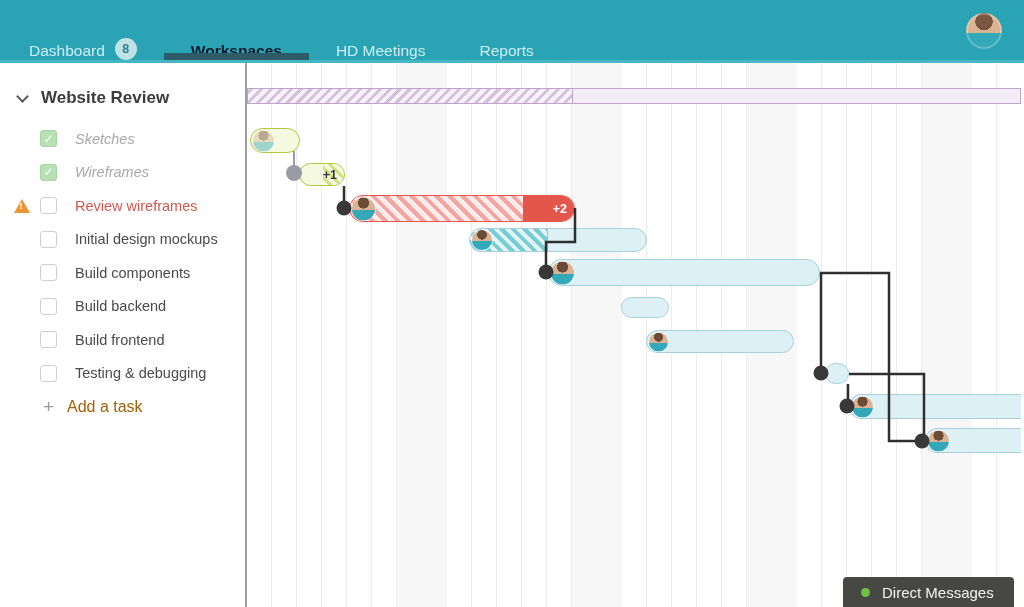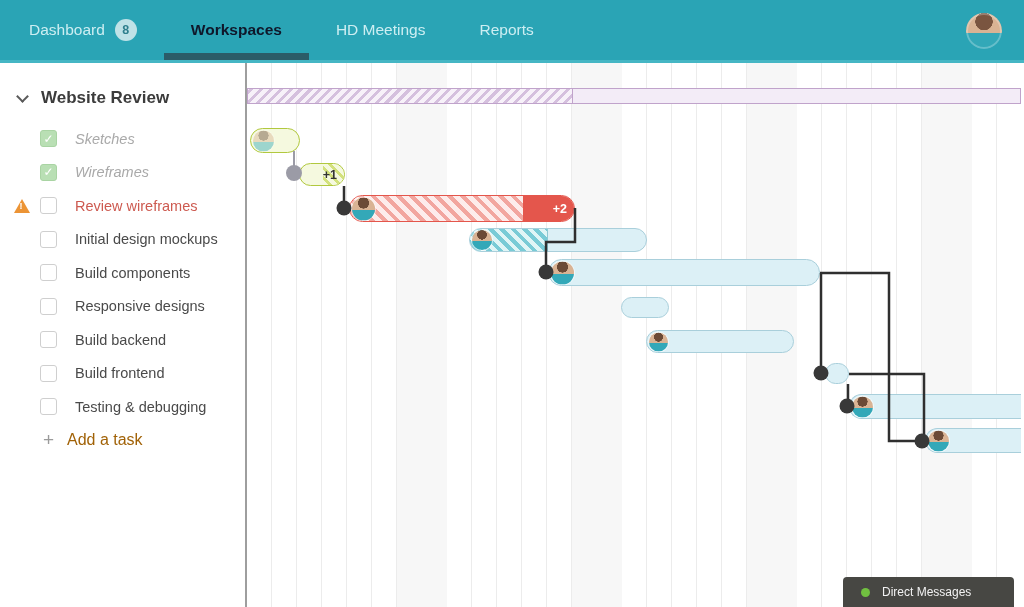--- a/index.html
+++ b/index.html
@@ -4,21 +4,21 @@
 <style>
   * { margin:0; padding:0; box-sizing:border-box; }
   html,body { width:1024px; height:607px; overflow:hidden;
     font-family:"Liberation Sans", sans-serif; background:#fff; }
 
   
   .nav { position:relative; height:60px; background:#2aa4b5; display:flex;
          align-items:center; padding-left:2px; z-index:30; }
   .nav-strip { position:absolute; left:0; right:0; bottom:-3px; height:3px;
          background:#45b6c4; }
-  .nav-item { position:relative; height:60px; display:flex; align-items:center;
+  .nav-item { position:relative; height:60px; display:flex; align-items:flex-end;
          padding:0 27px; color:#cdeef2; font-size:15.5px; cursor:pointer; }
   .nav-item.active { color:#0f172a; font-weight:bold; }
   .nav-item.active::after { content:""; position:absolute; left:0; right:0;
          bottom:-3px; height:10px; background:#2b5c68; }
   .nav-badge { margin-left:10px; width:22px; height:22px; border-radius:50%;
          background:#bfe2e7; color:#2f7f8d; font-size:12.5px; font-weight:bold;
          display:flex; align-items:center; justify-content:center; }
   .nav-avatar { position:absolute; right:22px; top:13px; width:36px; height:36px;
          border-radius:50%; overflow:hidden; cursor:pointer;
          background:
@@ -93,21 +93,21 @@
   .bar-badge.dark  { color:#333; }
   .bar-badge.light { color:#fff; }
   svg.links { position:absolute; left:0; top:0; pointer-events:none; z-index:10; }
 
   
   .dm { position:absolute; right:10px; bottom:0; height:30px; min-width:171px;
         background:#474743; border-radius:4px 4px 0 0; display:flex;
         align-items:center; padding:0 18px; cursor:pointer; z-index:40; }
   .dm-dot { width:9px; height:9px; border-radius:50%; background:#71c040;
         margin-right:12px; }
-  .dm-label { color:#f2f2f2; font-size:12px; }
+  .dm-label { color:#f2f2f2; font-size:15px; }
 </style>
 </head>
 <body>
 
 <div class="nav">
   <div id="nav-items" style="display:flex;">
       <div class="nav-item">
         <span>Dashboard</span>
         <span class="nav-badge">8</span>
       </div>
@@ -151,25 +151,20 @@
         </div>
         <div class="task-row open">
           <span class="warn-slot"></span>
           <span class="cbox"></span>
           <span class="task-label">Initial design mockups</span>
         </div>
         <div class="task-row open">
           <span class="warn-slot"></span>
           <span class="cbox"></span>
           <span class="task-label">Build components</span>
-        </div>
-        <div class="task-row open">
-          <span class="warn-slot"></span>
-          <span class="cbox"></span>
-          <span class="task-label">Responsive designs</span>
         </div>
         <div class="task-row open">
           <span class="warn-slot"></span>
           <span class="cbox"></span>
           <span class="task-label">Build backend</span>
         </div>
         <div class="task-row open">
           <span class="warn-slot"></span>
           <span class="cbox"></span>
           <span class="task-label">Build frontend</span>

